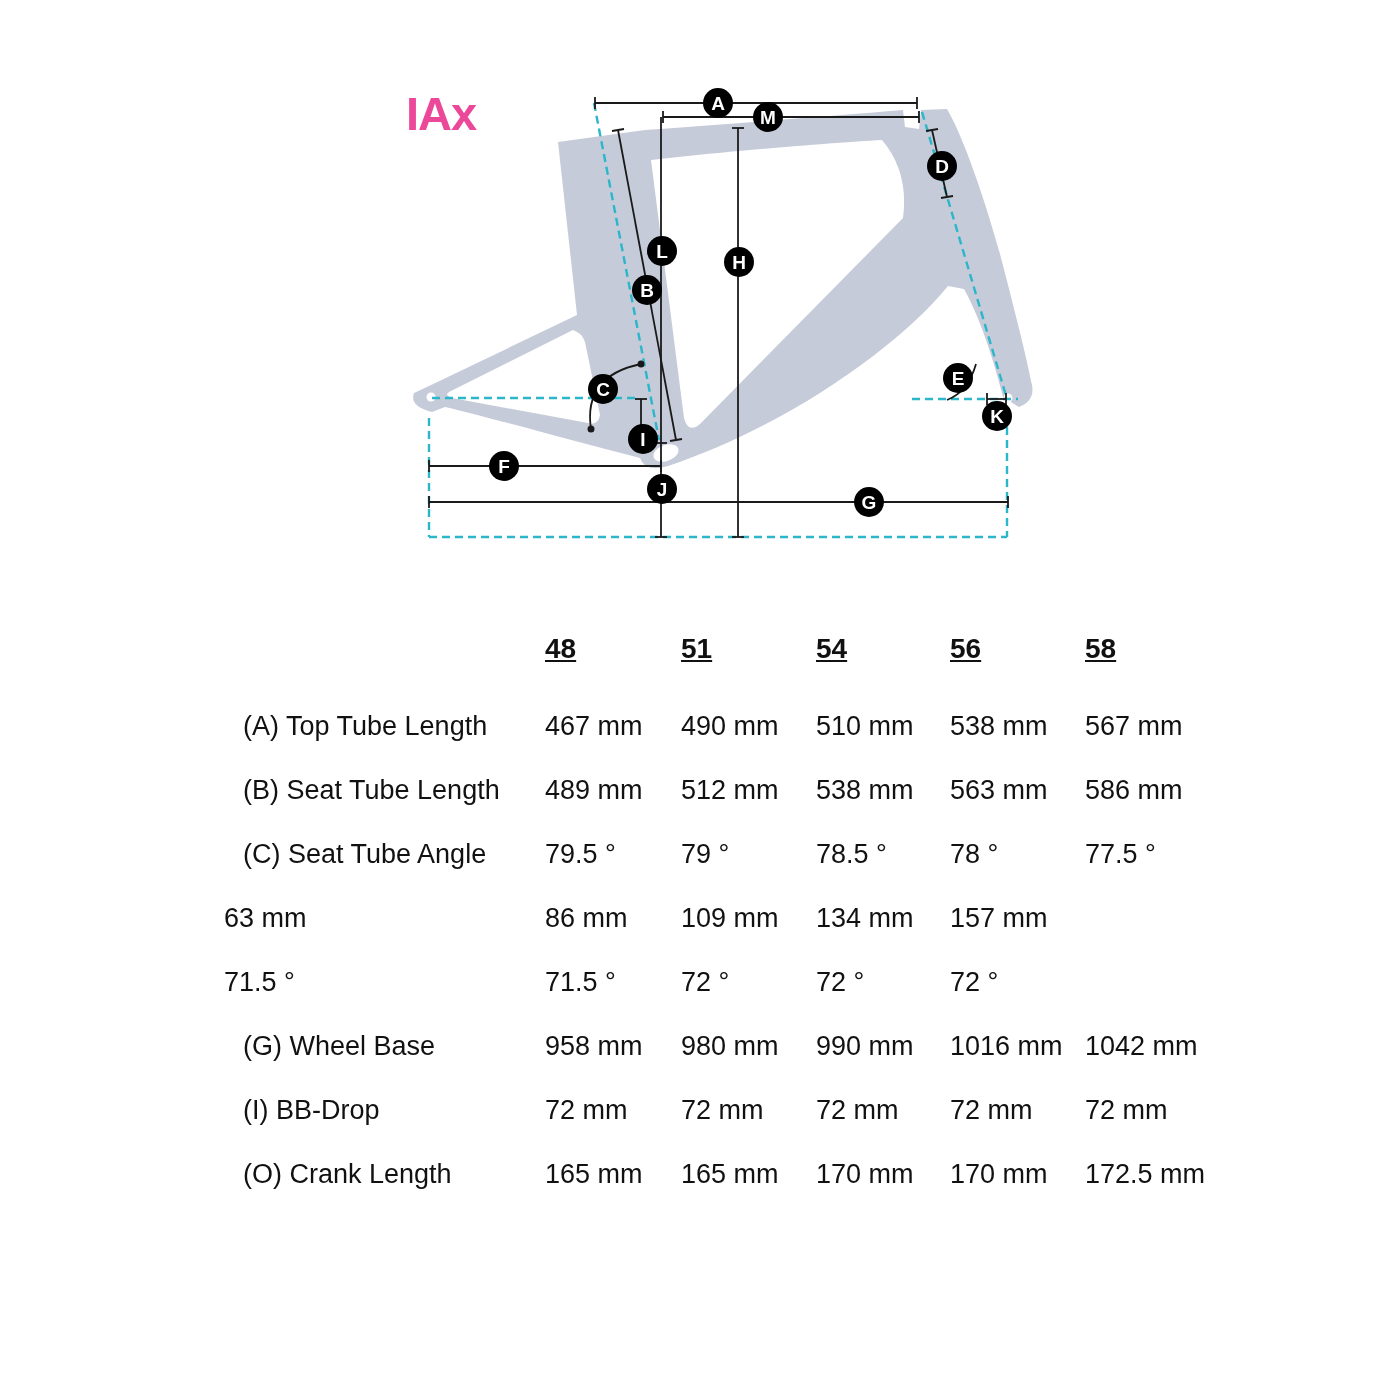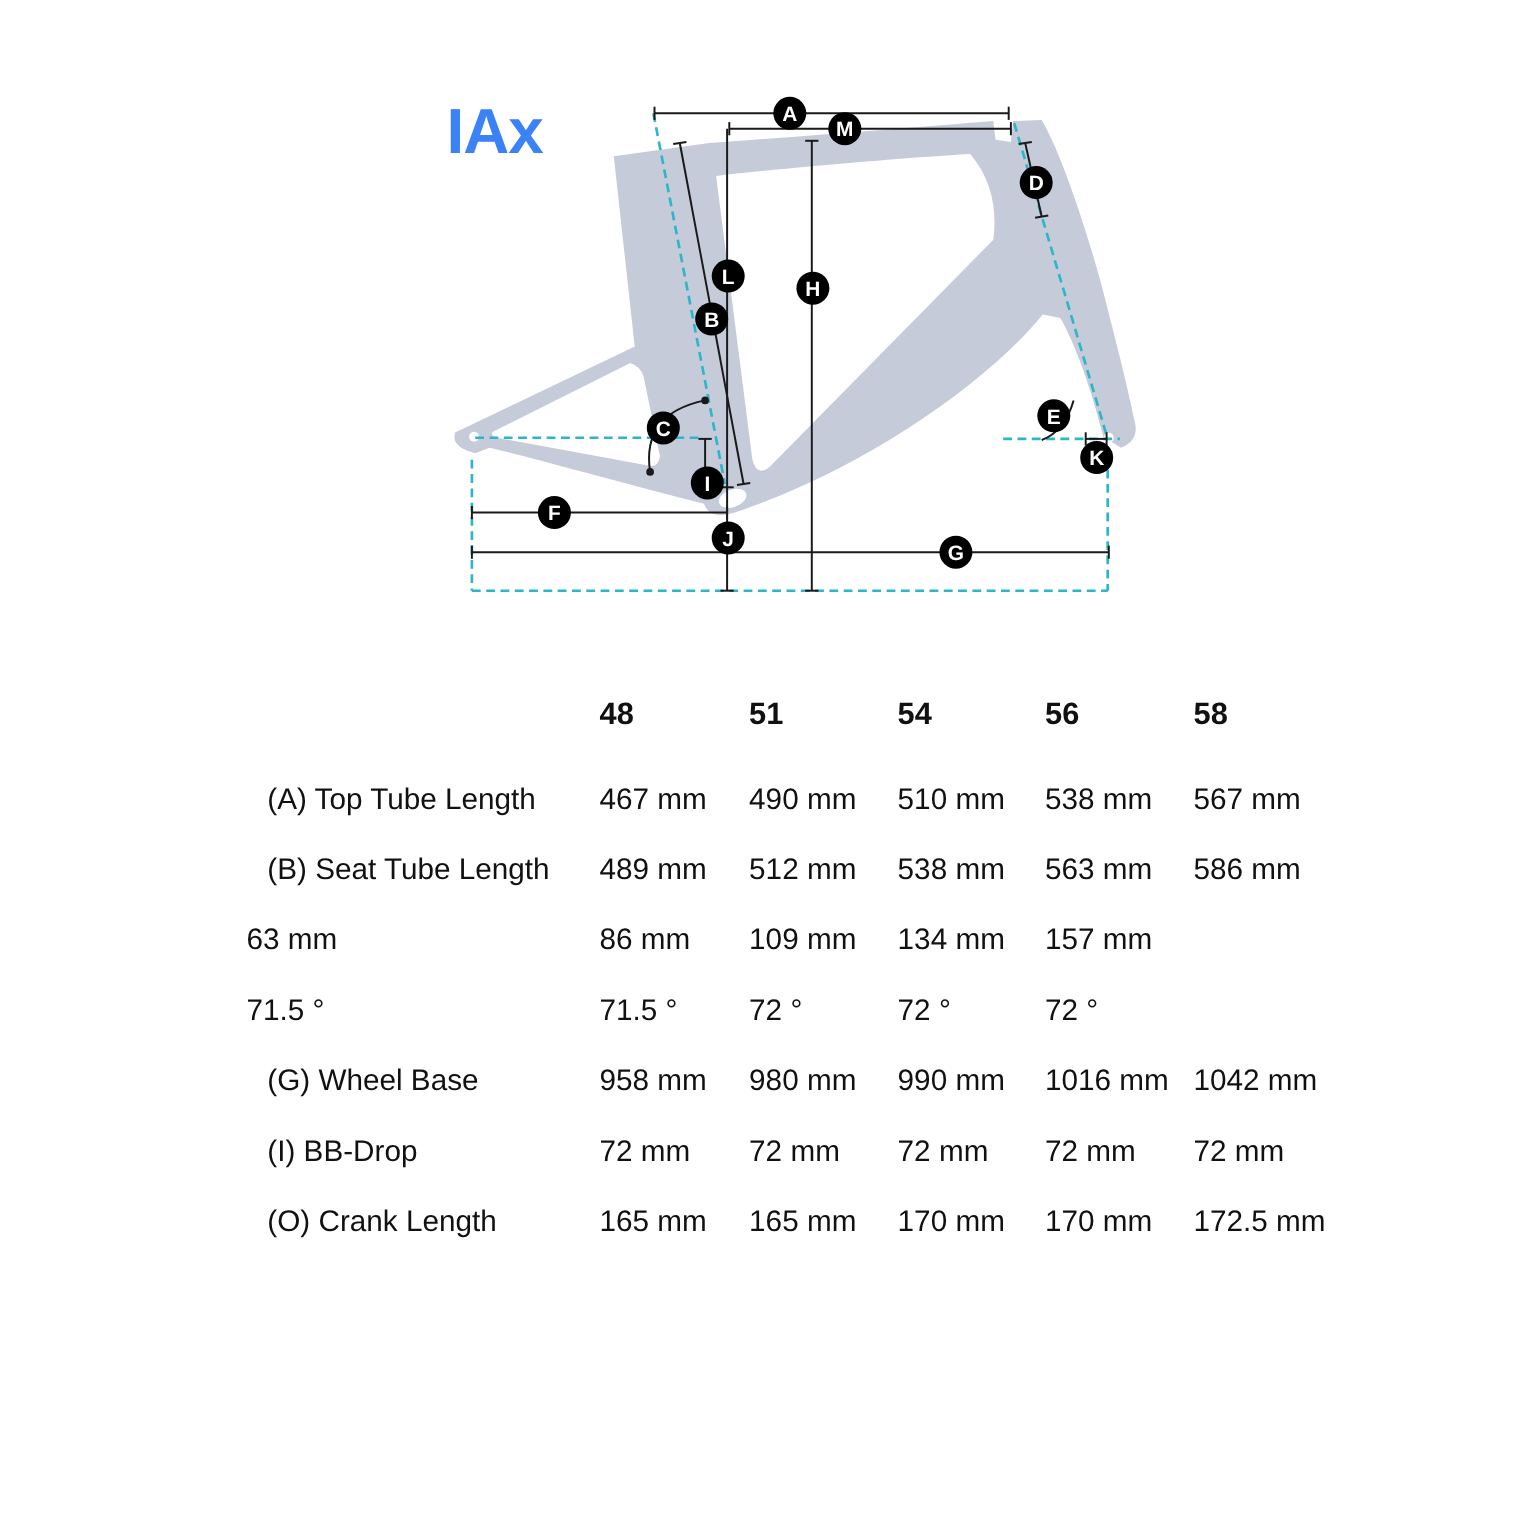--- a/index.html
+++ b/index.html
@@ -2,24 +2,24 @@
 <html><head>
 <meta charset="utf-8">
 <style>
   html,body{margin:0;padding:0;background:#ffffff;}
   body{
     width:1400px;height:1400px;position:relative;overflow:hidden;
     font-family:"Liberation Sans", sans-serif;color:#111;
   }
   .title{
     position:absolute;left:406px;top:86px;
-    font-size:58px;font-weight:bold;letter-spacing:-1px;color:#3b82f6;
+    font-size:47px;font-weight:bold;letter-spacing:-1px;color:#ec4899;
   }
   svg.diagram{position:absolute;left:0;top:0;width:1400px;height:1400px;}
-  .geo-table{position:absolute;left:224px;top:632px;width:1010px;}
+  .geo-table{position:absolute;left:224px;top:632px;width:1010px;text-decoration:underline;}
   .trow{
     display:grid;
     grid-template-columns:321px 136px 135px 134px 135px 149px;
     align-items:center;
   }
   .thead{height:34px;}
   .thead .cell{font-weight:bold;font-size:28px;}
   .rows{position:absolute;left:0;top:62px;width:1010px;}
   .rows .trow{height:64px;}
   .cell{font-size:27px;line-height:1;white-space:nowrap;}
@@ -205,20 +205,28 @@
 
     <div class="trow">
       <div class="cell rlabel">(B) Seat Tube Length</div>
       <div class="cell">489 mm</div>
       <div class="cell">512 mm</div>
       <div class="cell">538 mm</div>
       <div class="cell">563 mm</div>
       <div class="cell">586 mm</div>
     </div>
 
+    <div class="trow">
+      <div class="cell rlabel">(C) Seat Tube Angle</div>
+      <div class="cell">79.5 °</div>
+      <div class="cell">79 °</div>
+      <div class="cell">78.5 °</div>
+      <div class="cell">78 °</div>
+      <div class="cell">77.5 °</div>
+    </div>
 
     <div class="trow">
       <div class="cell">63 mm</div>
       <div class="cell">86 mm</div>
       <div class="cell">109 mm</div>
       <div class="cell">134 mm</div>
       <div class="cell">157 mm</div>
     </div>
 
     <div class="trow">

